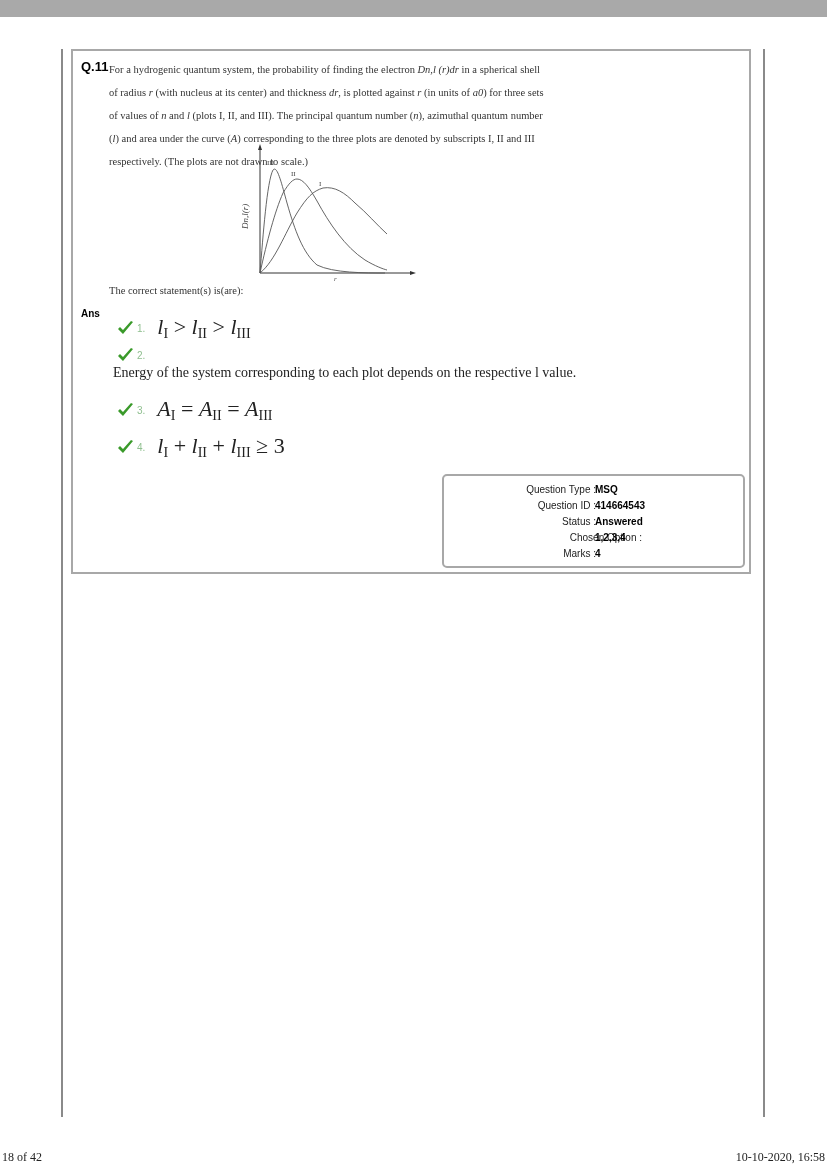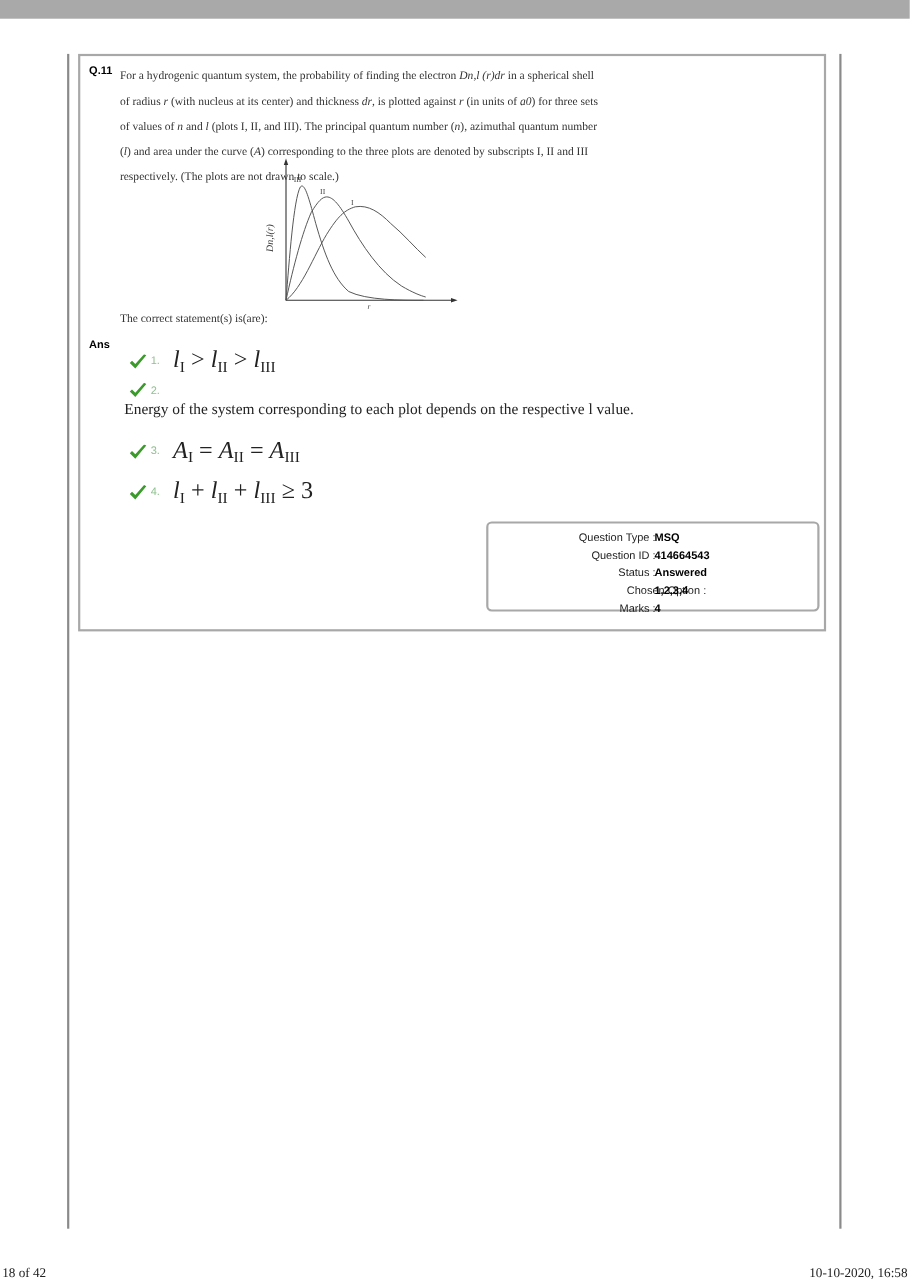--- a/index.html
+++ b/index.html
@@ -18,21 +18,21 @@
   }
   .page-rule-left { left: 61px; }
   .page-rule-right { left: 763px; }
 
   .question-panel {
     position: absolute; left: 71px; top: 49px; width: 680px; height: 525px;
     border: 2px solid #a8a8a8; box-sizing: border-box; background: #fff;
   }
   .q-number {
     position: absolute; left: 8px; top: 8px;
-    font-family: "Liberation Sans", sans-serif; font-weight: bold; font-size: 10px;
+    font-family: "Liberation Sans", sans-serif; font-weight: bold; font-size: 13px;
   }
   .q-text {
     position: absolute; left: 36px; top: 7px; width: 440px;
     font-family: "Liberation Serif", serif; font-size: 10.5px; line-height: 23px; color: #333;
   }
   .q-text i { font-style: italic; }
 
   .chart {
     position: absolute; left: 162px; top: 90px; width: 200px; height: 150px;
   }
@@ -58,21 +58,21 @@
     font-family: "Liberation Serif", serif; font-size: 22px; color: #222;
   }
   .opt-math i { font-style: italic; }
   .opt-math sub { font-size: 14px; font-style: normal; vertical-align: -4px; }
   .opt2-text {
     position: absolute; left: 40px; top: 314px;
     font-family: "Liberation Serif", serif; font-size: 14px; color: #222;
   }
 
   .info-box {
-    position: absolute; left: 369px; top: 423px; width: 303px; height: 82px;
+    position: absolute; left: 369px; top: 423px; width: 303px; height: 94px;
     border: 2px solid #a8a8a8; border-radius: 5px; box-sizing: border-box; background: #fff;
   }
   .info-row {
     position: absolute; left: 0; width: 300px; height: 16px;
     font-family: "Liberation Sans", sans-serif; font-size: 10px; line-height: 16px;
   }
   .info-key {
     position: absolute; right: 148px; text-align: right; color: #222; white-space: nowrap;
   }
   .info-val {

